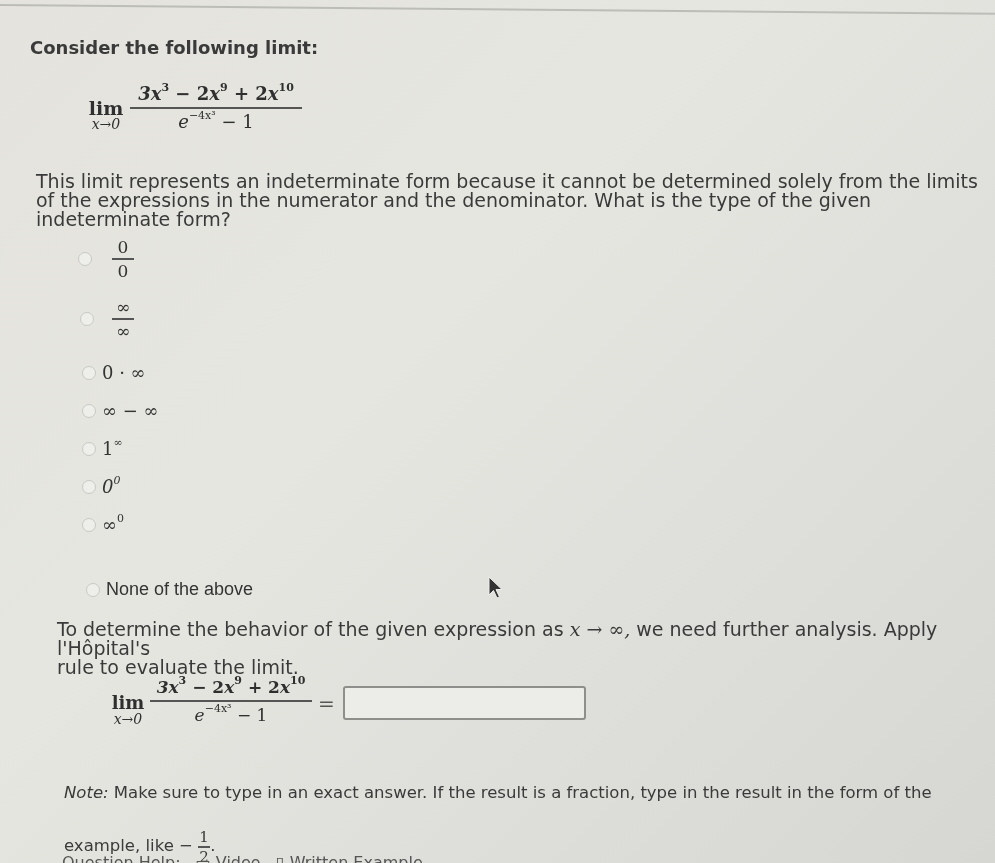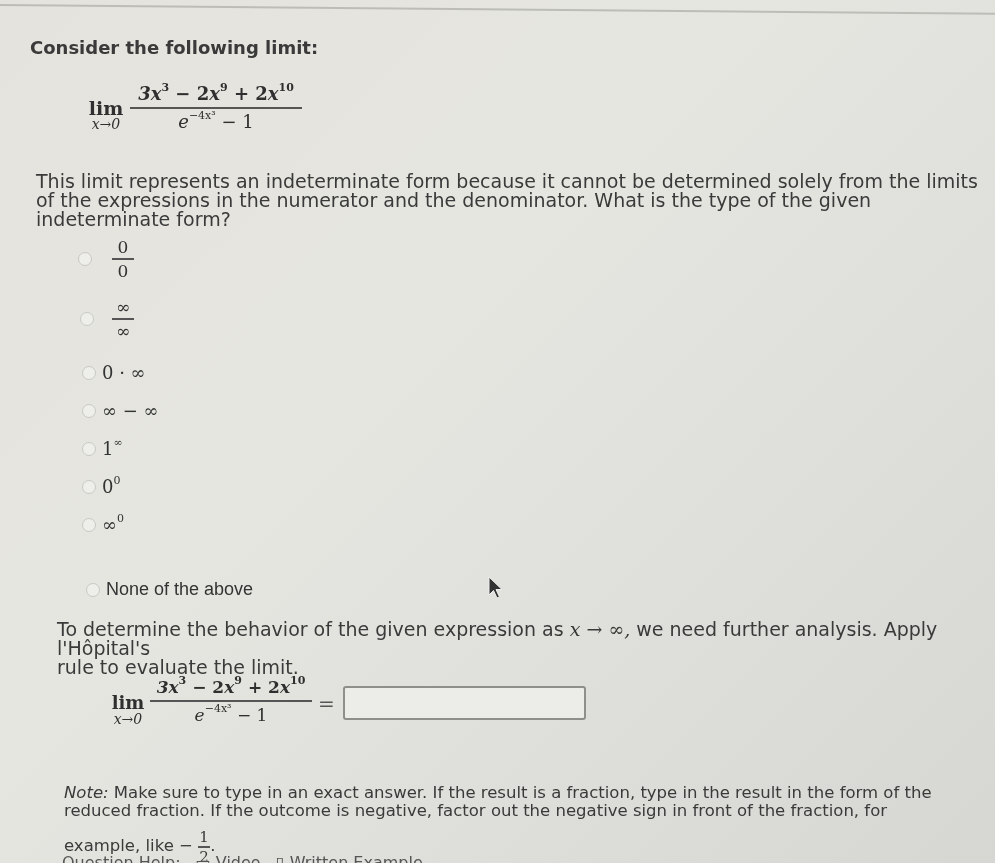--- a/index.html
+++ b/index.html
@@ -84,21 +84,21 @@
   <span class="opt-label">0 · ∞</span>
 </div>
 <div class="opt" style="left:82px; top:400px;">
   <span class="radio"></span>
   <span class="opt-label">∞ − ∞</span>
 </div>
 <div class="opt" style="left:82px; top:438px;">
   <span class="radio"></span>
   <span class="opt-label"><span>1</span><sup>∞</sup></span>
 </div>
-<div class="opt" style="left:82px; top:476px;">
+<div class="opt" style="left:82px; top:476px;font-style:italic;">
   <span class="radio"></span>
   <span class="opt-label"><span>0</span><sup>0</sup></span>
 </div>
 <div class="opt" style="left:82px; top:514px;">
   <span class="radio"></span>
   <span class="opt-label"><span>∞</span><sup>0</sup></span>
 </div>
 <div class="opt" style="left:86px; top:579px;">
   <span class="radio"></span>
   <span class="opt-label none-label">None of the above</span>
@@ -124,21 +124,21 @@
     <span class="num" style="font-size:17px;"><i>3x</i><sup>3</sup> − 2<i>x</i><sup>9</sup> + 2<i>x</i><sup>10</sup></span>
     <span class="bar"></span>
     <span class="den" style="font-size:17px;"><i>e</i><sup>−4x³</sup> − 1</span>
   </div>
   <div style="position:absolute; left:318px; top:692px; font-size:20px; color:#555;">=</div>
 </div>
 <div class="answer-box" placeholder=""></div>
 
 <div class="txt" style="left:64px; top:784px; width:920px; font-size:16.5px; line-height:18px;">
   <span style="font-style:italic;">Note:</span><span> Make sure to type in an exact answer. If the result is a fraction, type in the result in the form of the</span><br>
-  <span>reduced fraction. If the outcome is negative, factor out the negative sign in front of the fraction, for</span><br>
+  <br>
   <span style="position:relative; top:8px;">
     <span>example, like</span>
     <span class="serif">−</span>
     <span class="vfrac" style="font-size:15px; line-height:18px; vertical-align:middle;">
       <span>1</span>
       <span class="bar" style="width:12px;"></span>
       <span>2</span>
     </span><span>.</span>
   </span>
 </div>

